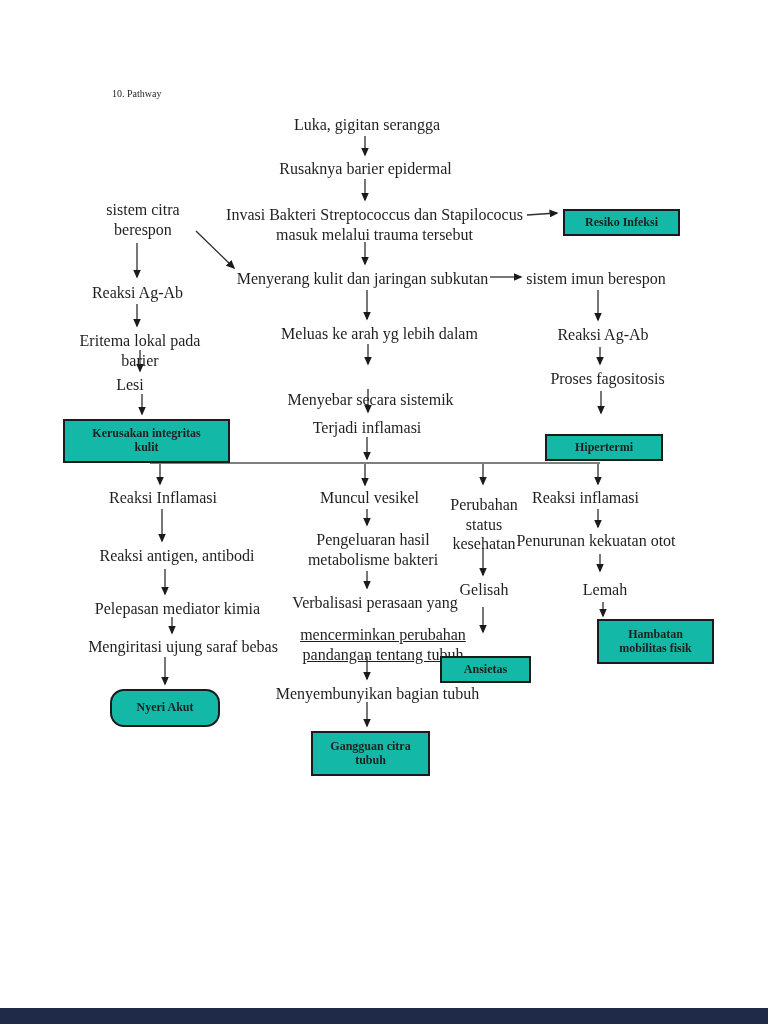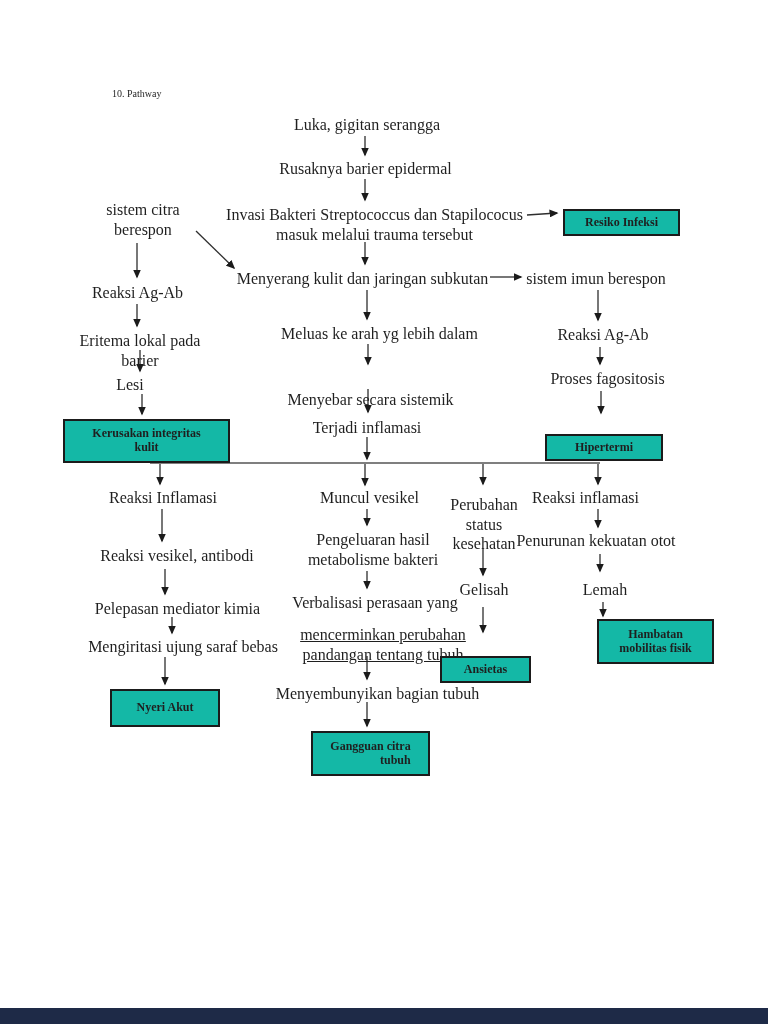--- a/index.html
+++ b/index.html
@@ -87,21 +87,21 @@
   <div class="node" style="left:100px;top:375px;width:60px;">Lesi</div>
   <div class="node" style="left:235px;top:269px;width:255px;">Menyerang kulit dan jaringan subkutan</div>
   <div class="node" style="left:526px;top:269px;width:140px;">sistem imun berespon</div>
   <div class="node" style="left:277px;top:324px;width:205px;">Meluas ke arah yg lebih dalam</div>
   <div class="node" style="left:283px;top:390px;width:175px;">Menyebar secara sistemik</div>
   <div class="node" style="left:303px;top:418px;width:128px;">Terjadi inflamasi</div>
   <div class="node" style="left:553px;top:325px;width:100px;">Reaksi Ag-Ab</div>
   <div class="node" style="left:545px;top:369px;width:125px;">Proses fagositosis</div>
 
   <div class="node" style="left:103px;top:488px;width:120px;">Reaksi Inflamasi</div>
-  <div class="node" style="left:92px;top:546px;width:170px;">Reaksi vesikel, antibodi</div>
+  <div class="node" style="left:92px;top:546px;width:170px;">Reaksi antigen, antibodi</div>
   <div class="node" style="left:85px;top:599px;width:185px;">Pelepasan mediator kimia</div>
   <div class="node" style="left:78px;top:637px;width:210px;">Mengiritasi ujung saraf bebas</div>
 
   <div class="node" style="left:312px;top:488px;width:115px;text-align:center;">Muncul vesikel</div>
   <div class="node" style="left:298px;top:530px;width:150px;">Pengeluaran hasil
 metabolisme bakteri</div>
   <div class="node" style="left:280px;top:593px;width:190px;">Verbalisasi perasaan yang</div>
   <div class="node" style="left:293px;top:625px;width:180px;text-decoration:underline;">mencerminkan perubahan
 pandangan tentang tubuh</div>
   <div class="node" style="left:275px;top:684px;width:205px;">Menyembunyikan bagian tubuh</div>
@@ -112,21 +112,21 @@
   <div class="node" style="left:453px;top:580px;width:62px;">Gelisah</div>
 
   <div class="node" style="left:523px;top:488px;width:125px;">Reaksi inflamasi</div>
   <div class="node" style="left:510px;top:531px;width:172px;">Penurunan kekuatan otot</div>
   <div class="node" style="left:576px;top:580px;width:58px;">Lemah</div>
 
   <div class="dx-box" style="left:563px;top:209px;width:117px;height:27px;">Resiko Infeksi</div>
   <div class="dx-box" style="left:63px;top:419px;width:167px;height:44px;">Kerusakan integritas
 kulit</div>
   <div class="dx-box" style="left:545px;top:419px;width:118px;height:27px;margin-top:15px;">Hipertermi</div>
-  <div class="dx-box" style="left:110px;top:689px;width:110px;height:38px;">Nyeri Akut</div>
-  <div class="dx-box" style="left:311px;top:731px;width:119px;height:45px;text-align:right;">Gangguan citra
+  <div class="dx-box" style="left:110px;top:689px;width:110px;height:38px;border-radius:14px;">Nyeri Akut</div>
+  <div class="dx-box" style="left:311px;top:731px;width:119px;height:45px;">Gangguan citra
 tubuh</div>
   <div class="dx-box" style="left:440px;top:656px;width:91px;height:27px;">Ansietas</div>
   <div class="dx-box" style="left:557px;top:619px;width:117px;height:45px;margin-left:40px;">Hambatan
 mobilitas fisik</div>
 
   <div id="bottom-bar" style="background: rgb(30, 42, 71);"></div>
 </div>
 
 </body></html>

